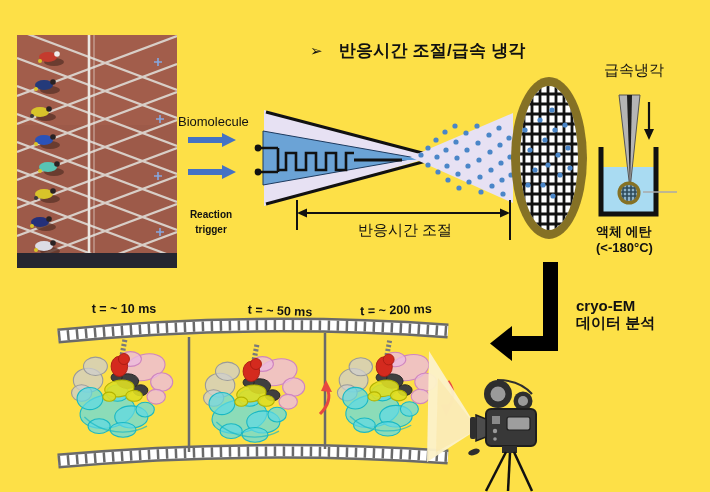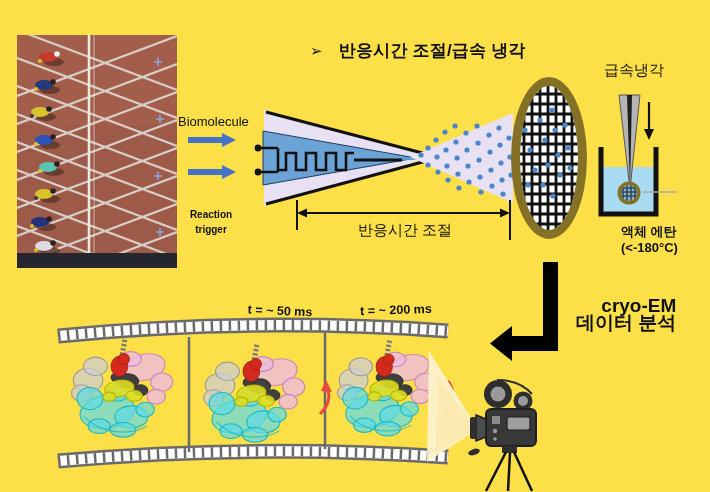--- a/index.html
+++ b/index.html
@@ -12,22 +12,22 @@
   .lbl { position:absolute; z-index:3; line-height:1.15; white-space:nowrap; }
   .ctr { text-align:center; white-space:normal; }
   .title { left:310px; top:41px; font-size:17px; font-weight:bold; letter-spacing:0.2px; }
   .title .bullet { margin-right:16px; font-size:15px; }
   .mixer-label { left:263px; top:87px; width:104px; font-size:12.5px; font-weight:bold; line-height:15px; }
   .spray-label { left:400px; top:86px; width:104px; font-size:12.5px; font-weight:bold; line-height:15px; }
   .biomolecule { left:178px; top:115px; font-size:13px; font-weight:400; }
   .reaction { left:178px; top:179px; width:66px; font-size:10px; font-weight:600; line-height:15px;margin-top:28px; }
   .span-label { left:330px; top:221px; width:150px; font-size:15px; font-weight:normal; }
   .cool-label { left:604px; top:61px; font-size:15px; font-weight:normal; }
-  .ethane { left:596px; top:224px; font-size:13px; font-weight:bold; line-height:16px;margin-left:25px; }
-  .analysis { left:576px; top:298px; font-size:19px; font-weight:bold; line-height:16.5px;text-align:right; }
+  .ethane { left:596px; top:224px; font-size:13px; font-weight:bold; line-height:16px; }
+  .analysis { left:576px; top:298px; font-size:15px; font-weight:bold; line-height:16.5px; }
   .tlabel { width:104px; font-size:12.5px; font-weight:600; }
   .t1 { left:72px;  top:302px; }
   .t2 { left:228px; top:304px; transform:rotate(2.5deg); }
   .t3 { left:344px; top:303px; transform:rotate(-2deg); }
 </style>
 </head>
 <body>
 
 <div class="stage">
 
@@ -386,16 +386,17 @@
   <div class="lbl ethane">
     <span style="display:block">액체 에탄</span>
     <span style="display:block">(&lt;-180°C)</span>
   </div>
 
   <div class="lbl analysis">
     <span style="display:block">cryo-EM</span>
     <span style="display:block">데이터 분석</span>
   </div>
 
+  <div class="lbl ctr tlabel t1">t = ~ 10 ms</div>
   <div class="lbl ctr tlabel t2">t = ~ 50 ms</div>
   <div class="lbl ctr tlabel t3">t = ~ 200 ms</div>
 
 </div>
 
 </body></html>

